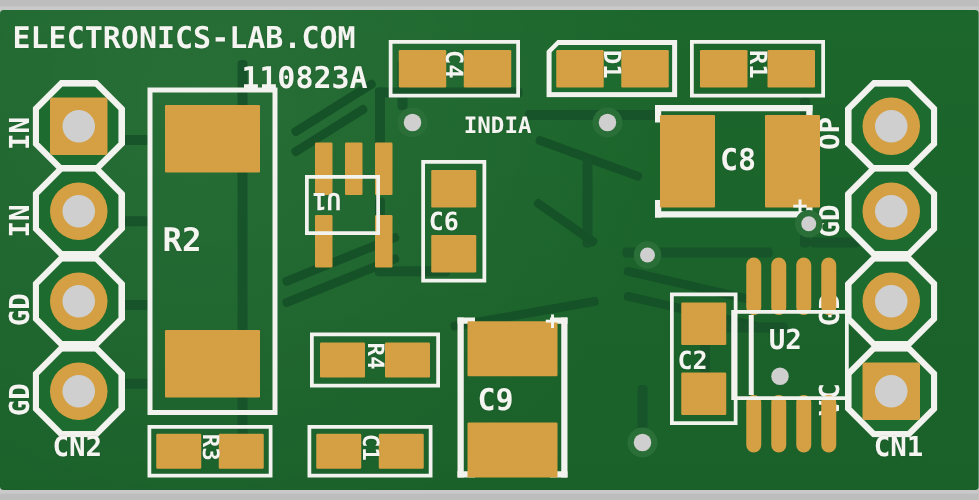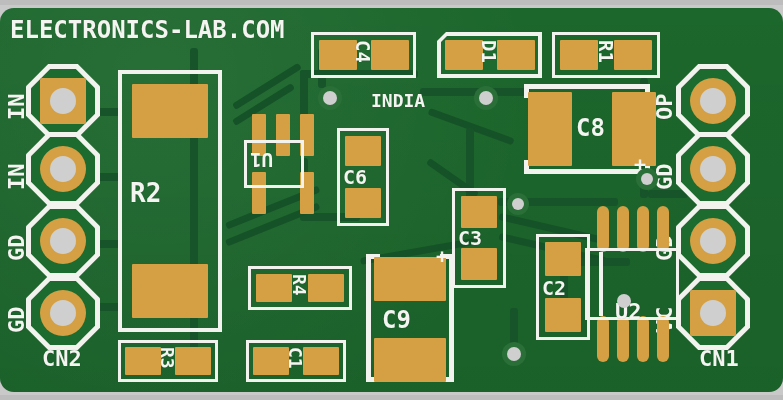--- a/index.html
+++ b/index.html
@@ -7,21 +7,21 @@
   body{
     width:783px;height:400px;overflow:hidden;
     font-family:"DejaVu Sans Mono", monospace;
   }
   #stage{position:relative;width:783px;height:400px;background:#c9c9c9;}
 
   
   #board{
     position:absolute;left:0;top:8px;width:783px;height:384px;
     background:#1d6b2e;
-    border-radius:14px;
+    border-radius:3px;
     overflow:hidden;
   }
   
   #board:before{
     content:"";position:absolute;inset:0;
     background:
       radial-gradient(circle at 20% 18%, rgba(255,255,255,.05), transparent 55%),
       linear-gradient(180deg, rgba(0,0,0,.04), rgba(0,0,0,.10));
     pointer-events:none;
   }
@@ -104,20 +104,21 @@
     <div class="trace" style="left:80px;top:232px;width:40px;height:8px;"></div>
     <div class="trace" style="left:80px;top:295px;width:40px;height:8px;"></div>
     <div class="trace" style="left:680px;top:100px;width:40px;height:8px;"></div>
     <div class="trace" style="left:680px;top:165px;width:40px;height:8px;"></div>
     <div class="trace" style="left:680px;top:232px;width:40px;height:8px;"></div>
     <div class="trace" style="left:680px;top:295px;width:40px;height:8px;"></div>
     <div class="trace d" style="left:360px;top:250px;width:120px;height:7px;transform:rotate(-10deg);transform-origin:0 0;"></div>
     <div class="trace" style="left:510px;top:300px;width:8px;height:55px;"></div>
 
     <div class="label" style="left:10px;top:10px;font-size:24px;">ELECTRONICS-LAB.COM</div>
+    <div class="label" style="left:193px;top:42px;font-size:24px;">110823A</div>
     <div class="label" style="left:371px;top:84px;font-size:18px;">INDIA</div>
 
     <div style="position:absolute;left:26px;top:56px;width:84px;height:290px;">
 
       <div class="conn-ring" style="left:0;top:0;">
         <div class="conn-ring-in"></div>
         <div class="conn-cu sqpad"></div>
         <div class="conn-hole"></div>
       </div>
       <div class="conn-ring" style="left:0;top:68px;">
@@ -250,26 +251,20 @@
       <div class="bracket" style="left:121px;top:0;width:5px;height:14px;background:#f2f2ee;"></div>
       <div class="bracket" style="left:121px;top:76px;width:5px;height:14px;background:#f2f2ee;"></div>
       <div class="pad sq" style="left:4px;top:8px;width:44px;height:74px;"></div>
       <div class="pad sq" style="left:88px;top:8px;width:44px;height:74px;"></div>
       <div class="label" style="left:52px;top:32px;font-size:24px;">C8</div>
       <div class="plus" style="left:110px;top:70px;">+</div>
     </div>
     <div class="via-ring" style="left:636px;top:160px;width:22px;height:22px;"></div>
     <div class="via" style="left:641px;top:165px;width:12px;height:12px;"></div>
 
-    <div style="position:absolute;left:452px;top:180px;width:54px;height:100px;">
-      <div class="silk thin" style="left:0;top:0;width:54px;height:100px;"></div>
-      <div class="pad sq" style="left:9px;top:8px;width:36px;height:32px;"></div>
-      <div class="pad sq" style="left:9px;top:60px;width:36px;height:32px;"></div>
-      <div class="label" style="left:6px;top:40px;font-size:20px;">C3</div>
-    </div>
 
 
     <div style="position:absolute;left:536px;top:226px;width:54px;height:106px;">
       <div class="silk thin" style="left:0;top:0;width:54px;height:106px;"></div>
       <div class="pad sq" style="left:9px;top:8px;width:36px;height:34px;"></div>
       <div class="pad sq" style="left:9px;top:64px;width:36px;height:34px;"></div>
       <div class="label" style="left:6px;top:44px;font-size:20px;">C2</div>
     </div>
 
     <div style="position:absolute;left:366px;top:246px;width:88px;height:128px;">
@@ -289,21 +284,21 @@
       <div class="pad rounded" style="left:12px;top:0;width:12px;height:46px;"></div>
       <div class="pad rounded" style="left:32px;top:0;width:12px;height:46px;"></div>
       <div class="pad rounded" style="left:52px;top:0;width:12px;height:46px;"></div>
       <div class="pad rounded" style="left:72px;top:0;width:12px;height:46px;"></div>
       <div class="pad rounded" style="left:12px;top:110px;width:12px;height:46px;"></div>
       <div class="pad rounded" style="left:32px;top:110px;width:12px;height:46px;"></div>
       <div class="pad rounded" style="left:52px;top:110px;width:12px;height:46px;"></div>
       <div class="pad rounded" style="left:72px;top:110px;width:12px;height:46px;"></div>
       <div class="silk thin" style="left:0;top:42px;width:94px;height:72px;"></div>
       <div style="position:absolute;left:14px;top:46px;width:4px;height:64px;background:#f2f2ee;"></div>
-      <div class="label" style="left:30px;top:56px;font-size:22px;margin-top:39px;">U2</div>
+      <div class="label" style="left:30px;top:56px;font-size:22px;">U2</div>
       <div class="via" style="left:32px;top:88px;width:14px;height:14px;"></div>
     </div>
 
     <div class="via-ring" style="left:318px;top:78px;width:24px;height:24px;"></div>
     <div class="via" style="left:323px;top:83px;width:14px;height:14px;"></div>
 
     <div class="via-ring" style="left:474px;top:78px;width:24px;height:24px;"></div>
     <div class="via" style="left:479px;top:83px;width:14px;height:14px;"></div>
 
     <div class="via-ring" style="left:507px;top:185px;width:22px;height:22px;"></div>

